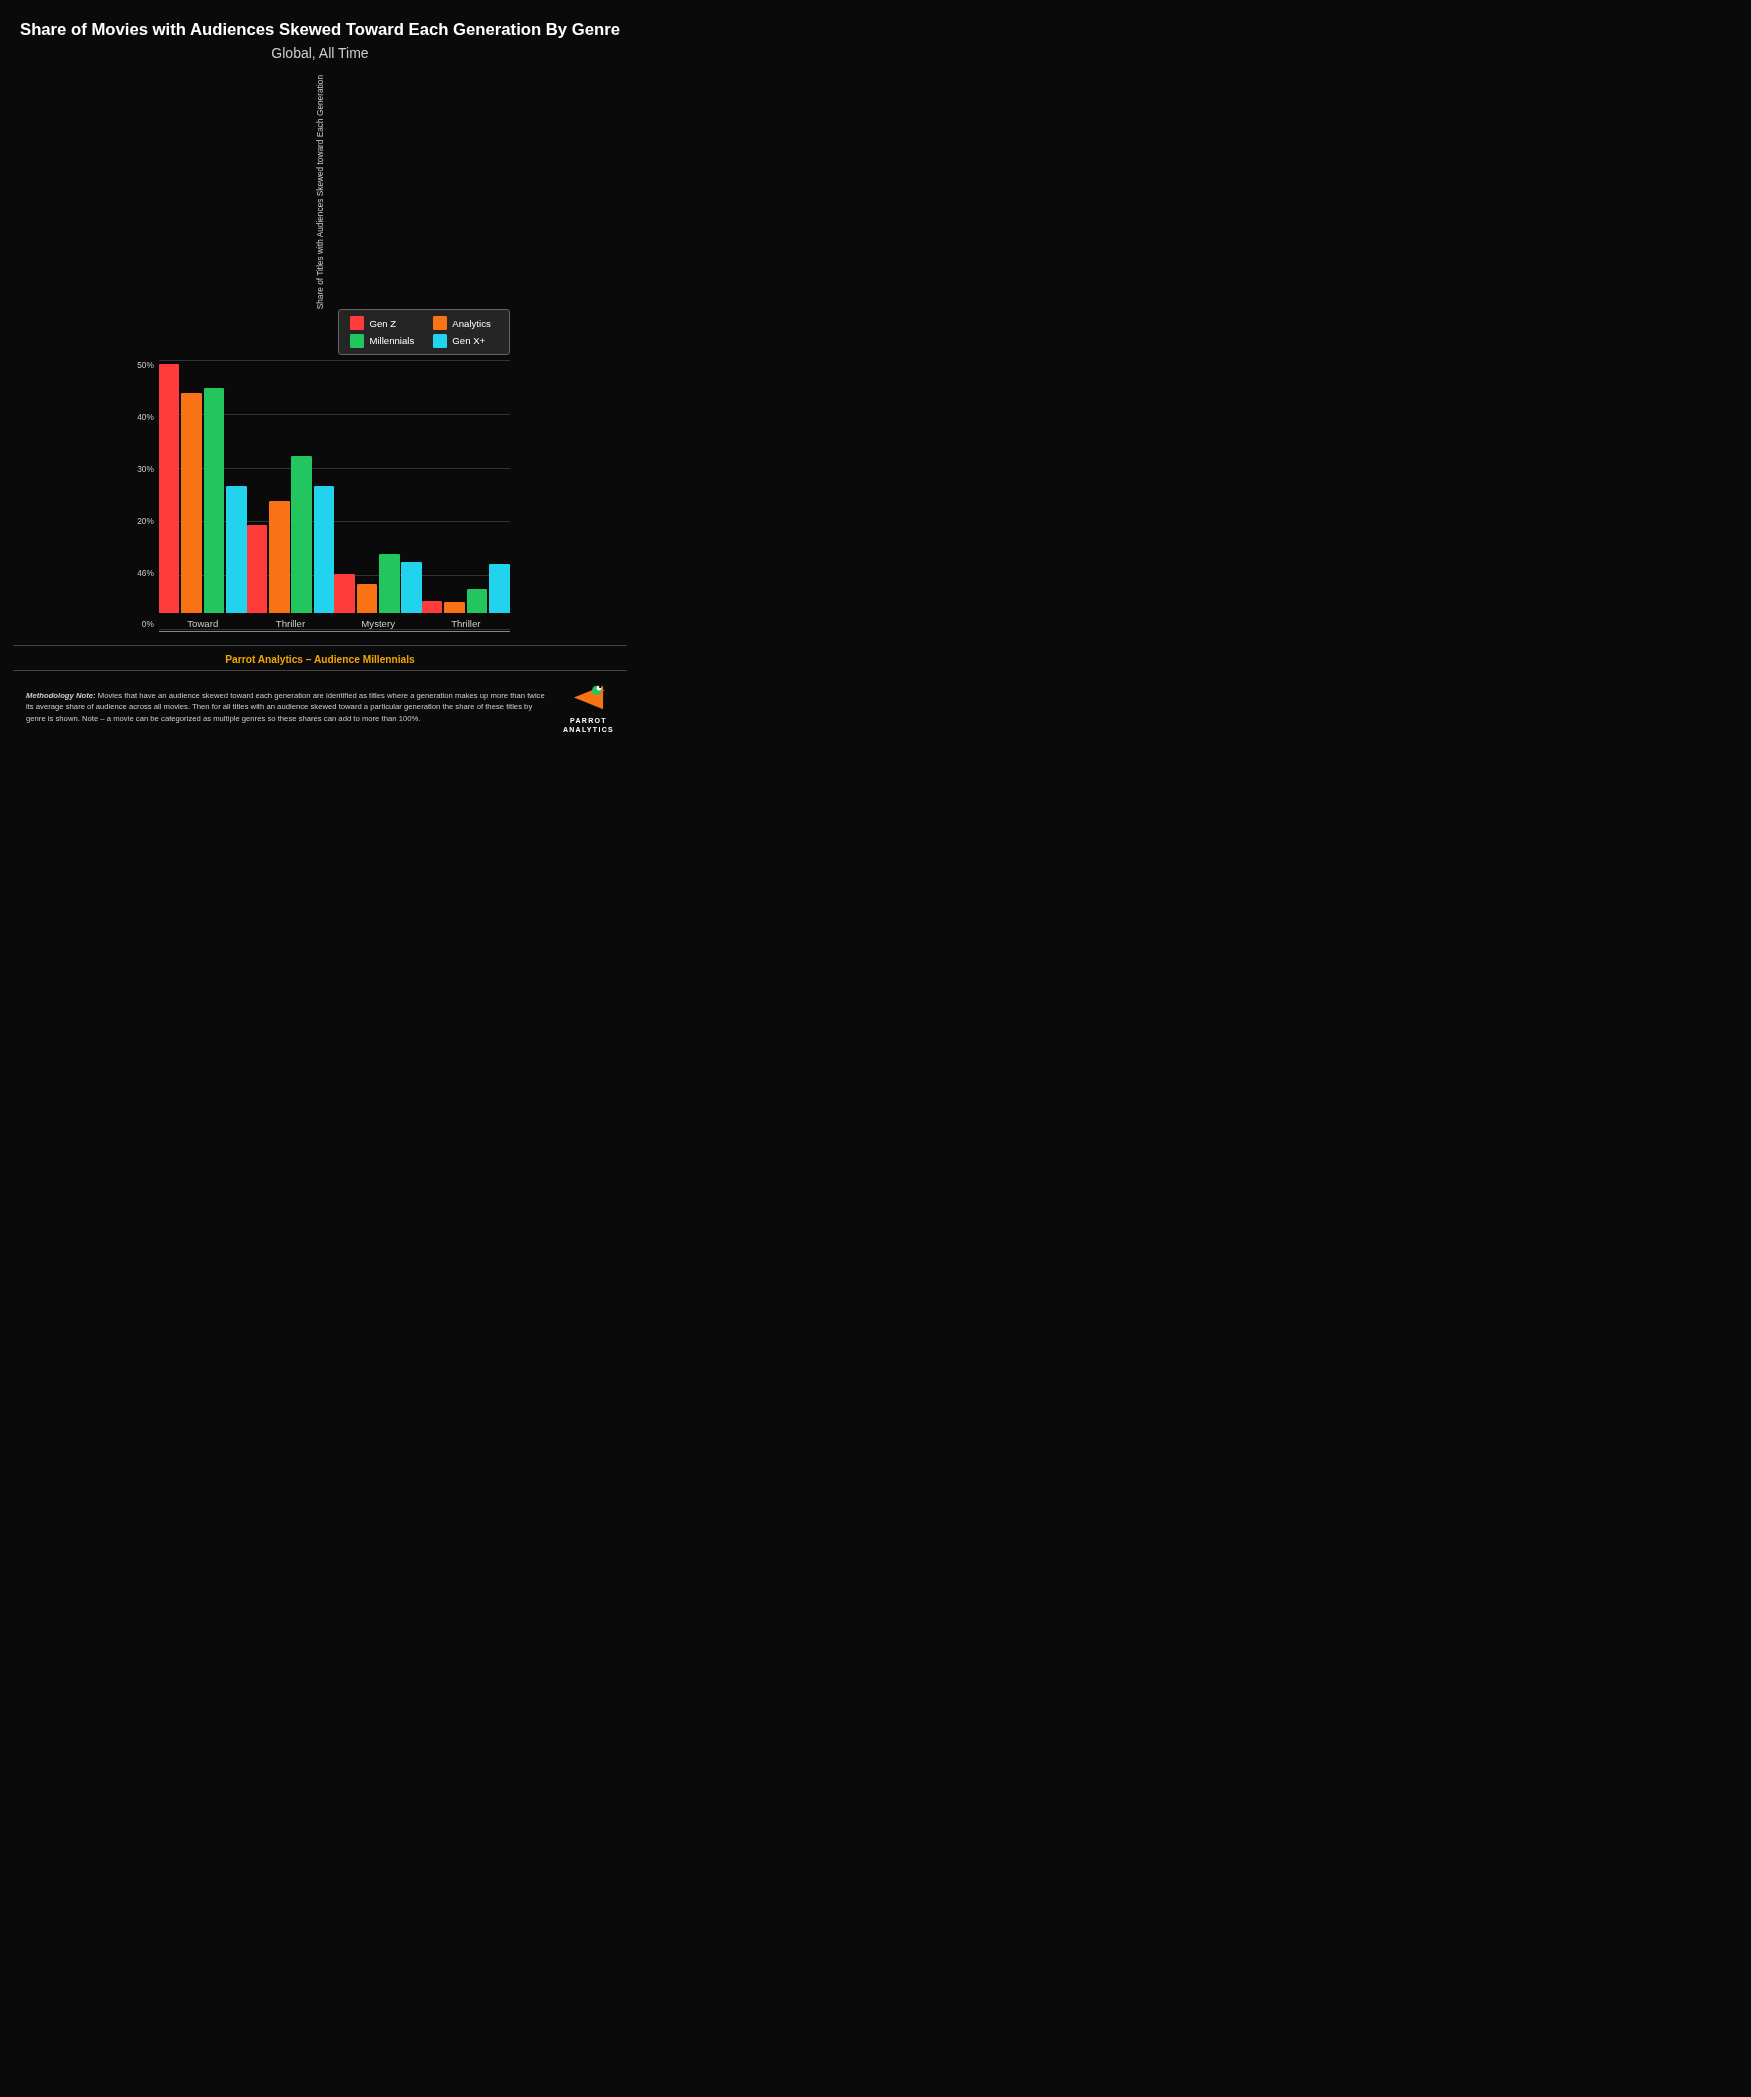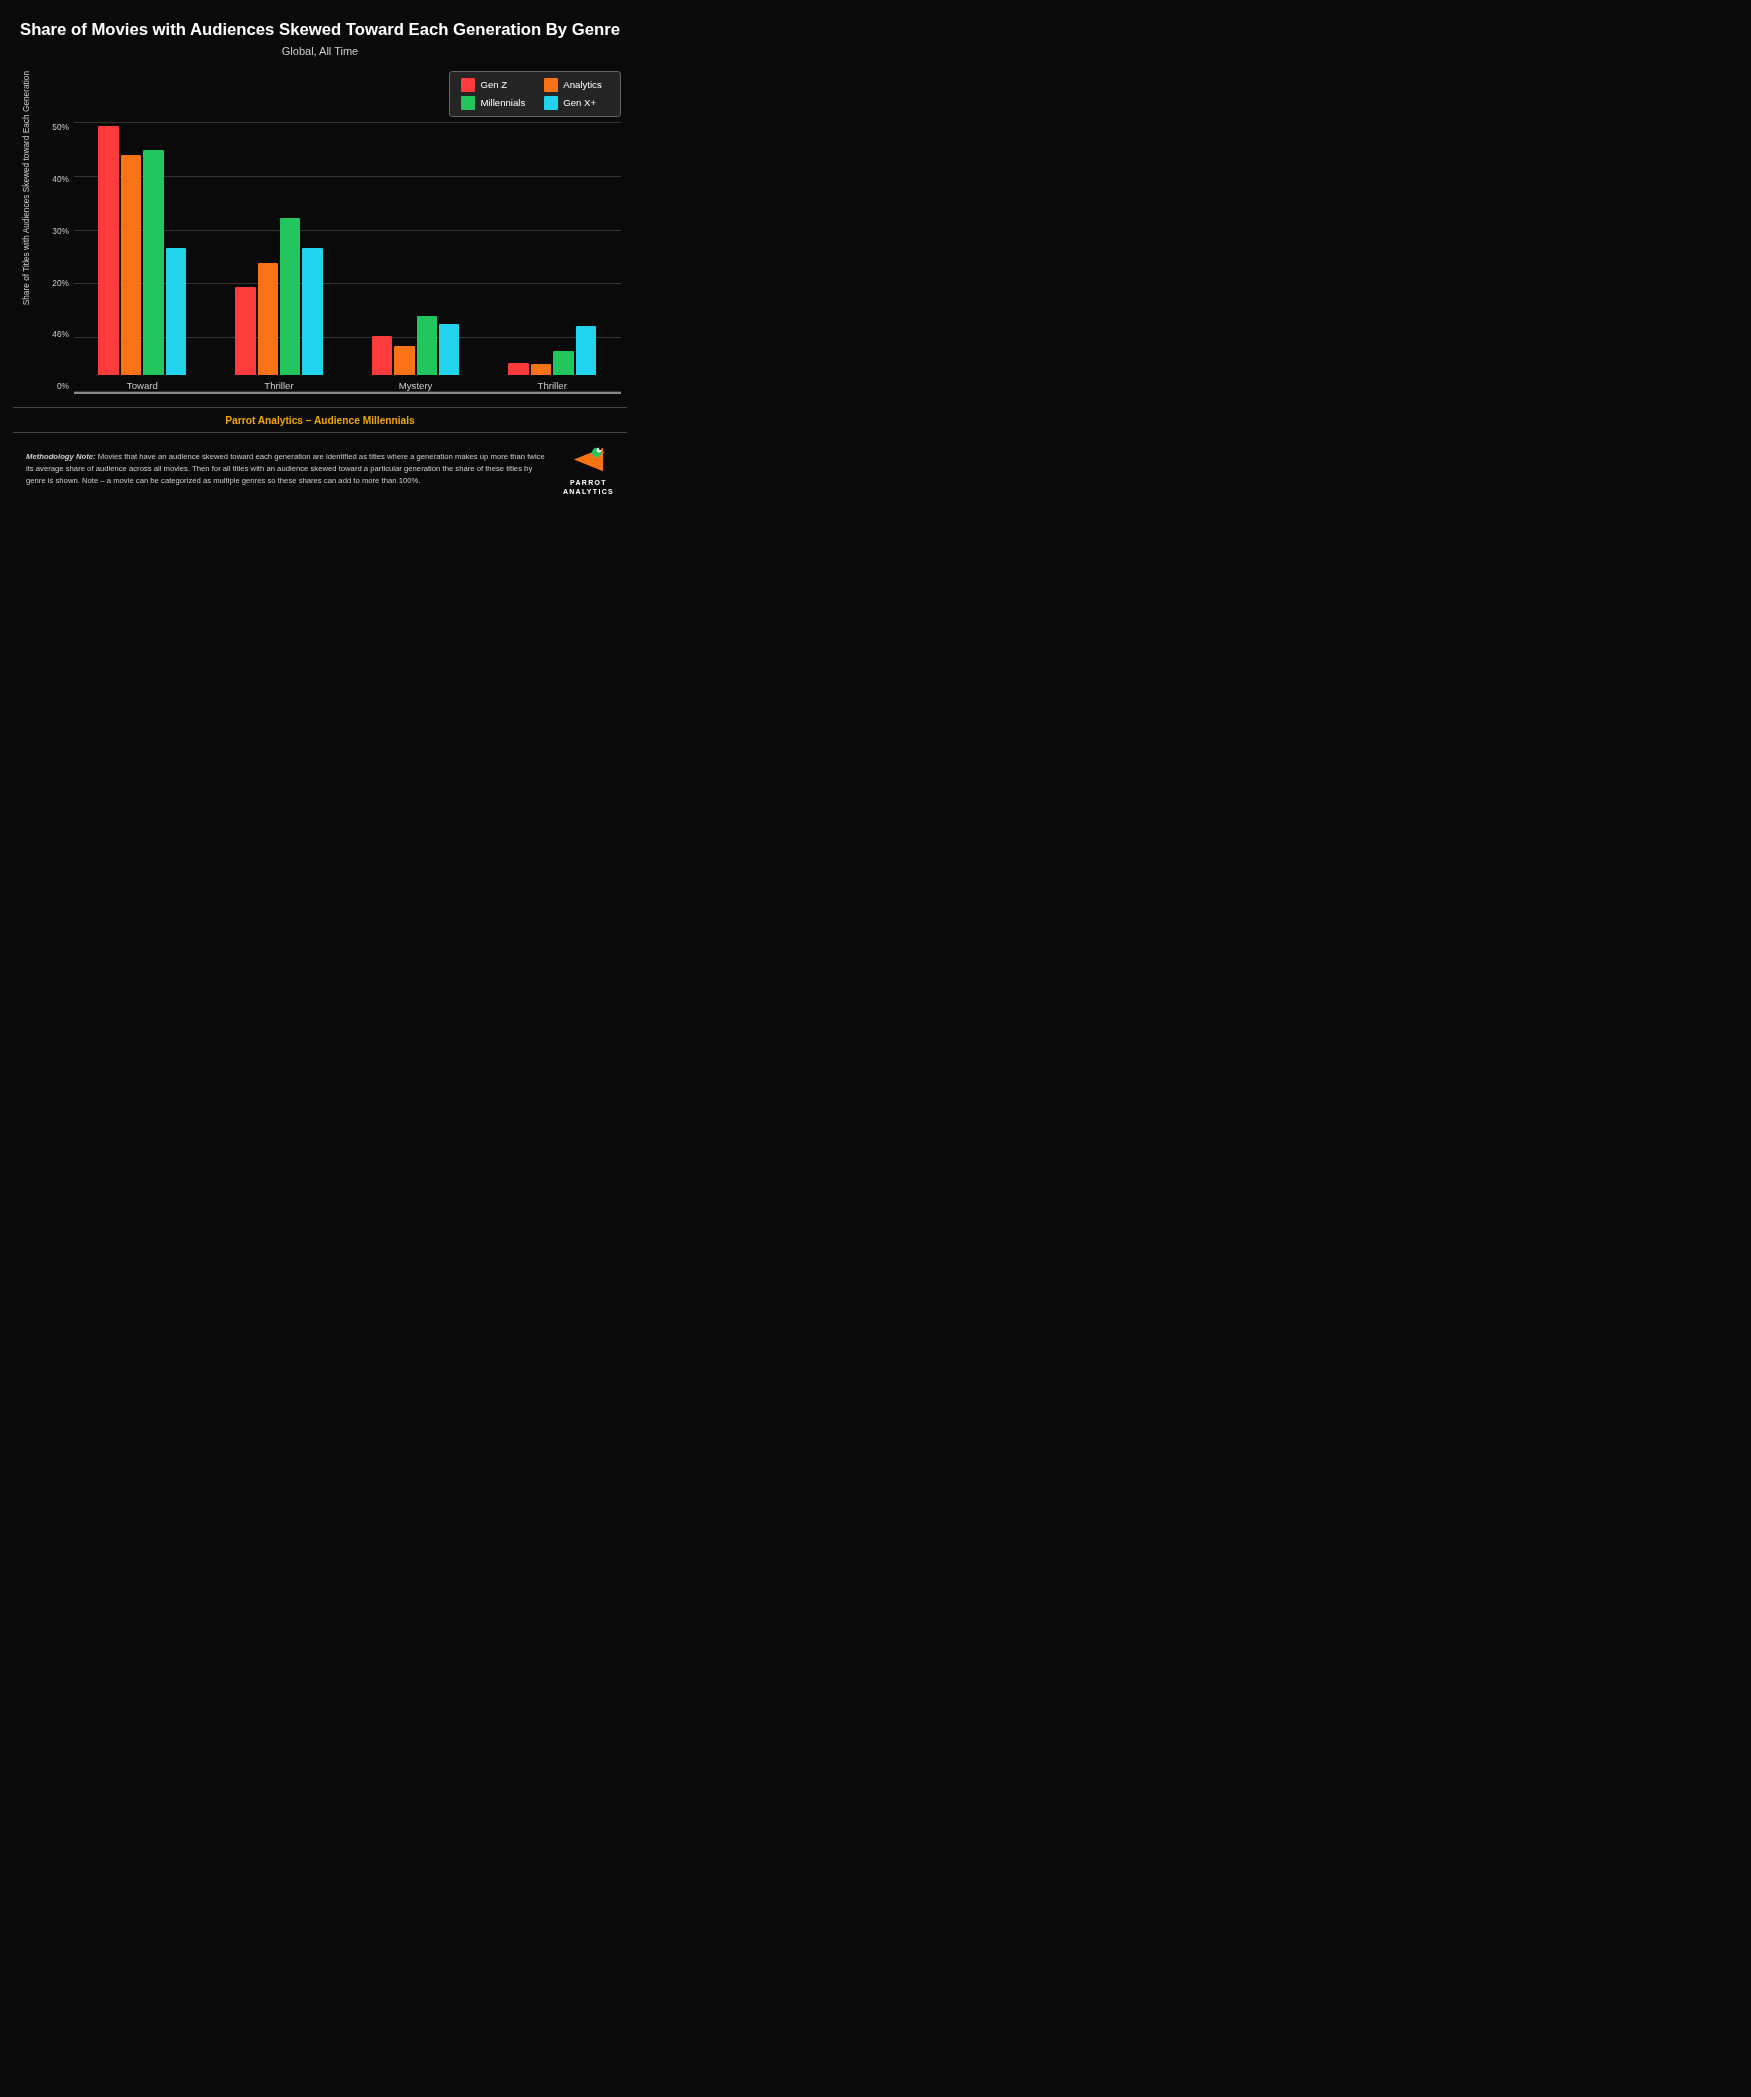--- a/index.html
+++ b/index.html
@@ -19,27 +19,28 @@
       text-align: center;
       margin-bottom: 14px;
     }
     .main-title {
       font-size: 16.7px;
       font-weight: bold;
       color: #ffffff;
       line-height: 1.3;
     }
     .subtitle {
-      font-size: 11px;
+      font-size: 14px;
       color: #cccccc;
       margin-top: 3.8px;
     }
     .chart-area {
       display: flex;
-      align-items: flex-start;
+      flex-direction: column;
+      align-items: center;
       margin-top: 13px;
       position: relative;
     }
     .y-axis-label-container {
       display: flex;
       align-items: center;
       justify-content: center;
       width: 26px;
       flex-shrink: 0;
     }

